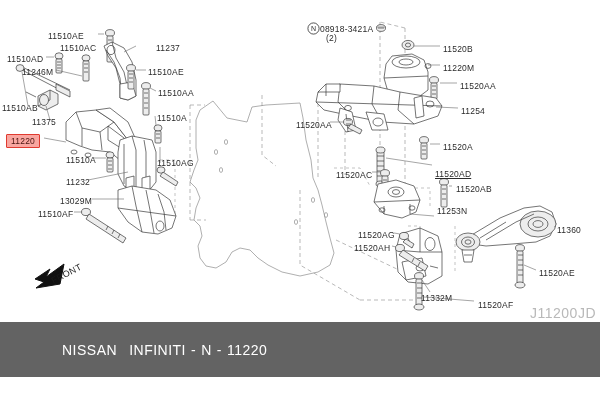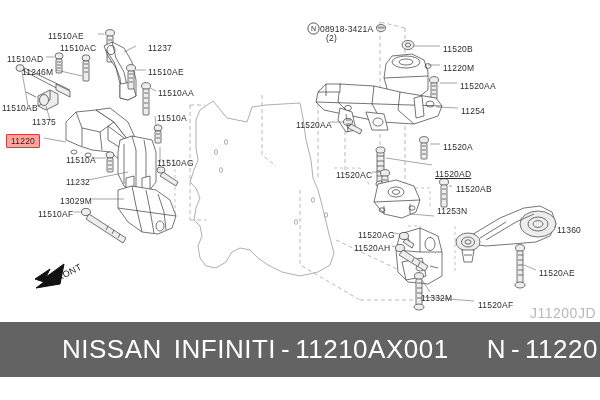--- a/index.html
+++ b/index.html
@@ -20,21 +20,21 @@
   #front-text{position:absolute;left:22px;top:14px;font-size:9px;color:#1a1a1a;
               transform:rotate(-27deg);transform-origin:0 50%;
               font-family:"Liberation Sans",sans-serif;letter-spacing:.3px;}
 
   #watermark{position:absolute;right:4px;top:305px;font-size:14px;color:#b9b9b9;
              letter-spacing:.5px;font-family:"Liberation Sans",sans-serif;}
 
   #banner{position:absolute;left:0;top:322px;width:600px;height:55px;
           background:#636363;display:flex;align-items:center;}
   #banner-inner{display:flex;align-items:baseline;color:#ffffff;
-                font-size:26px;letter-spacing:.5px;padding-left:62px;
+                font-size:14px;letter-spacing:.5px;padding-left:62px;
                 font-family:"Liberation Sans",sans-serif;}
   #brand1{margin-right:12px;}
   #brand2{margin-right:5px;}
   #dash1{margin-right:5px;}
   #partno{margin-right:38px;}
   #nprefix{margin-right:5px;}
   #ndash{margin-right:5px;}
 </style>
 </head>
 <body>
@@ -377,21 +377,21 @@
       <path d="M34,2 L16,15 L20,7 L5,17 L14,20 L6,26 L30,22 Z" fill="#111111" stroke="#111111" stroke-width="1"></path>
     </svg>
     <div id="front-text">FRONT</div>
   </div>
 
   <div id="watermark">J11200JD</div>
 
   <div id="callouts">
       <div class="lbl" style="left: 48px; top: 31px;">11510AE</div>
       <div class="lbl" style="left: 60px; top: 43px;">11510AC</div>
-      <div class="lbl" style="left: 148px; top: 43px;">11237</div>
+      <div class="lbl" style="left: 156px; top: 43px;">11237</div>
       <div class="lbl" style="left: 7px; top: 54px;">11510AD</div>
       <div class="lbl" style="left: 148px; top: 67px;">11510AE</div>
       <div class="lbl" style="left: 12px; top: 67px; margin-left: 10px;">11246M</div>
       <div class="lbl" style="left: 158px; top: 88px;">11510AA</div>
       <div class="lbl" style="left: 2px; top: 103px;">11510AB</div>
       <div class="lbl" style="left: 157px; top: 113px;">11510A</div>
       <div class="lbl" style="left: 32px; top: 117px;">11375</div>
       <div class="lbl lbl-hl" style="left: 6px; top: 134px;">11220</div>
       <div class="lbl" style="left: 66px; top: 155px;">11510A</div>
       <div class="lbl" style="left: 157px; top: 158px;">11510AG</div>
@@ -425,18 +425,17 @@
     </svg>
   </div>
 
 </div>
 
 <div id="banner">
   <div id="banner-inner">
     <span id="brand1">NISSAN</span>
     <span id="brand2">INFINITI</span>
     <span id="dash1">-</span>
-    <span id="partno">11210AX001</span>
     <span id="nprefix">N</span>
     <span id="ndash">-</span>
     <span id="refno">11220</span>
   </div>
 </div>
 
 </body></html>

